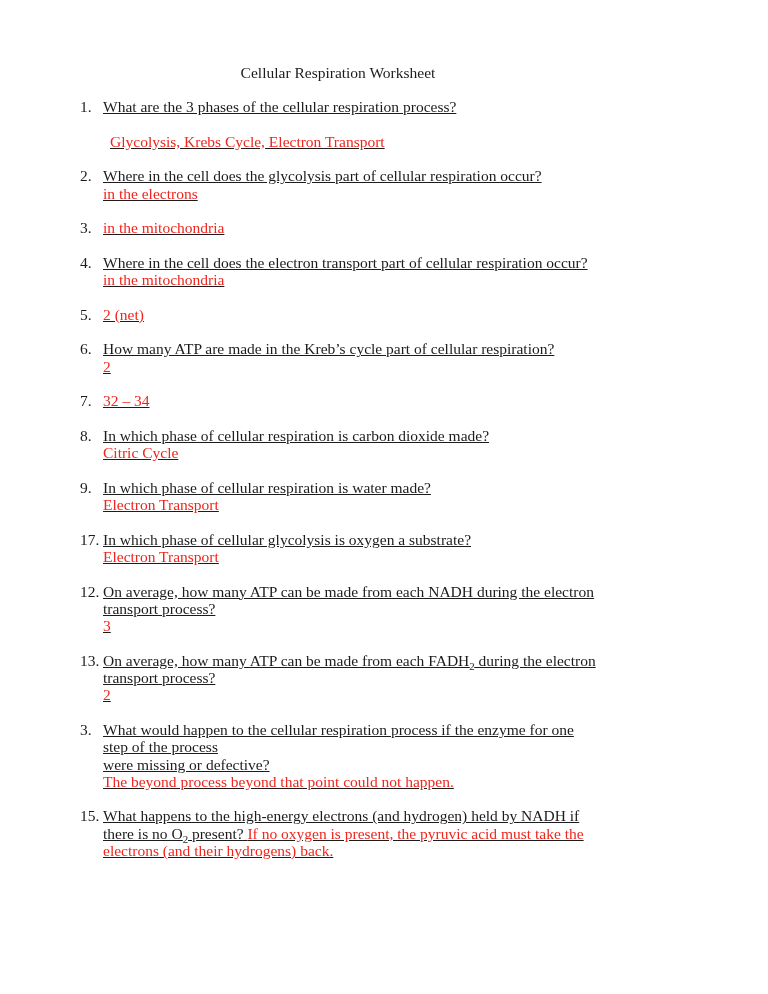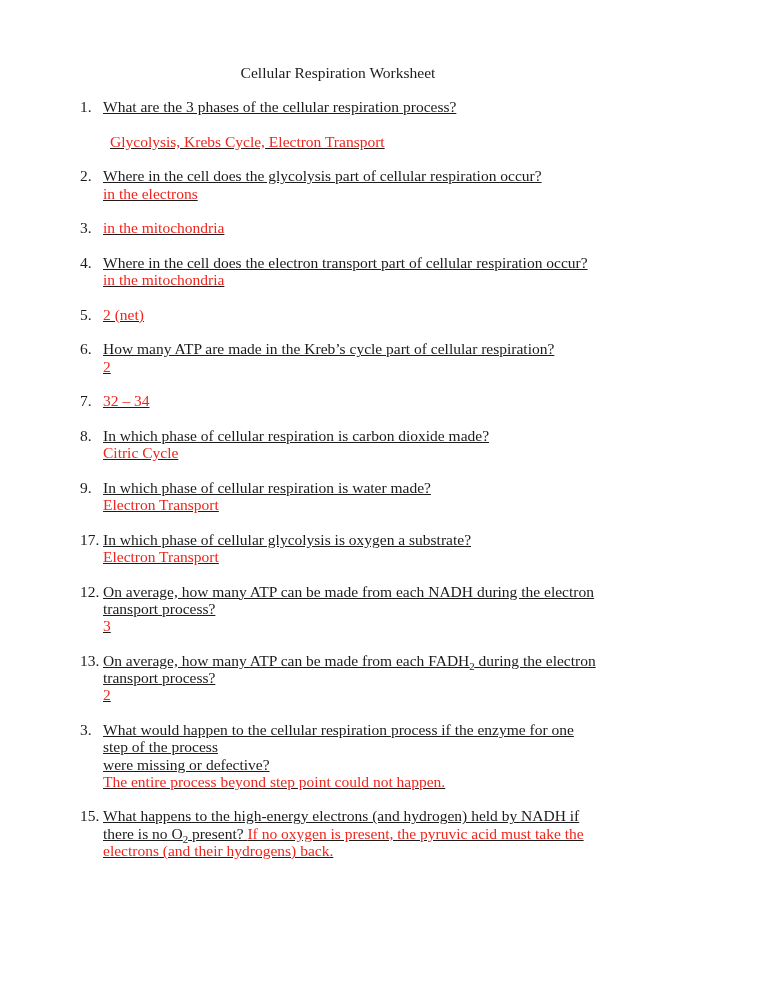--- a/index.html
+++ b/index.html
@@ -154,21 +154,21 @@
         <span class="q-num">13.</span>
         <div class="q-body">
           <div class="q-text"><span>On average, how many ATP can be made from each FADH</span><span class="subscript">2</span><span> during the electron transport process?</span></div>
           <div class="a-text"><span class="ans">2</span></div>
         </div>
       </div>
       <div class="q-item">
         <span class="q-num">3.</span>
         <div class="q-body">
           <div class="q-text"><span>What would happen to the cellular respiration process if the enzyme for one step of the process</span><br><span>were missing or defective?</span></div>
-          <div class="a-text"><span class="ans">The entire process beyond step point could not happen.</span></div>
+          <div class="a-text"><span class="ans">The beyond process beyond that point could not happen.</span></div>
         </div>
       </div>
       <div class="q-item">
         <span class="q-num">15.</span>
         <div class="q-body">
           <div class="q-text"><span>What happens to the high-energy electrons (and hydrogen) held by NADH if there is no O</span><span class="subscript">2</span><span> present? </span><span class="ans">If no oxygen is present, the pyruvic acid must take the electrons (and their hydrogens) back.</span></div>
         </div>
       </div>
     </div>
 </div>

